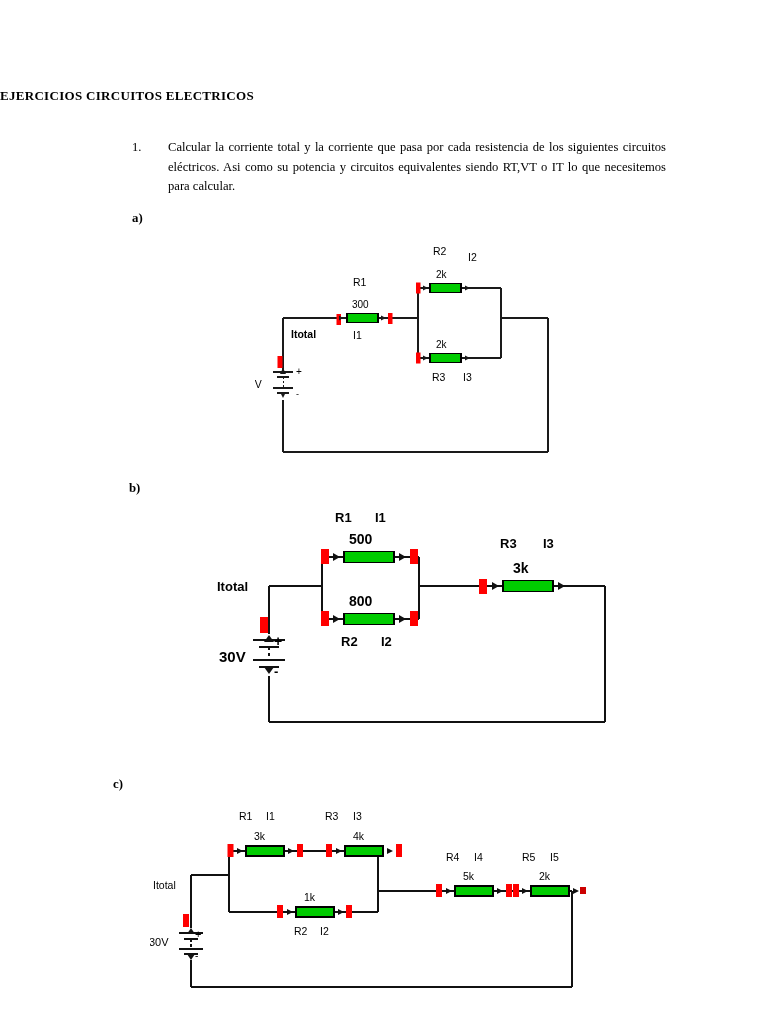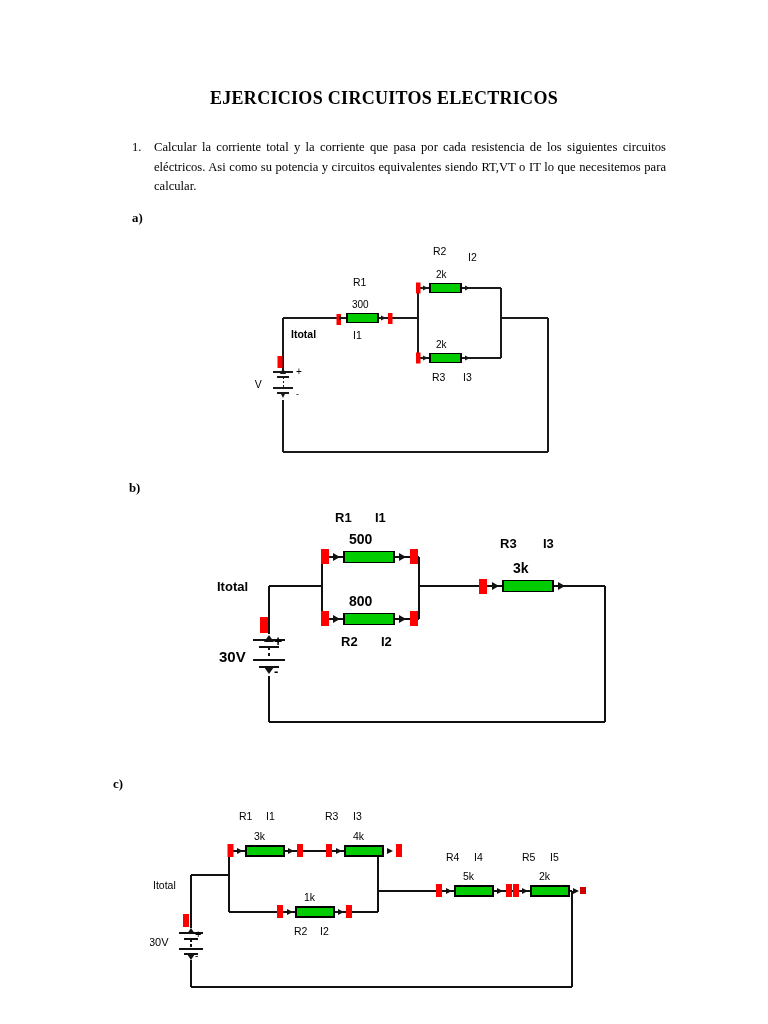--- a/index.html
+++ b/index.html
@@ -20,42 +20,41 @@
     inset: 0;
     background: #ffffff;
   }
 
   
   .doc-title {
     position: absolute;
     top: 88px;
     left: 0;
     width: 768px;
-    text-align: center;
     font-family: "Liberation Serif", "DejaVu Serif", serif;
     font-weight: bold;
-    font-size: 18px;
+    font-size: 13px;
     letter-spacing: 0.3px;
   }
   .intro {
     position: absolute;
     top: 138px;
     left: 132px;
     width: 534px;
     font-size: 12.6px;
     line-height: 19.5px;
   }
   .intro-num {
     position: absolute;
     left: 0px;
     top: 0px;
     width: 20px;
   }
   .intro-body {
-    margin-left: 22px;
+    margin-left: 36px;
     text-align: justify;
     text-justify: inter-word;
   }
 
   
   .part-label {
     position: absolute;
     font-weight: bold;
     font-size: 12.8px;
     font-family: "Liberation Serif", "DejaVu Serif", serif;

